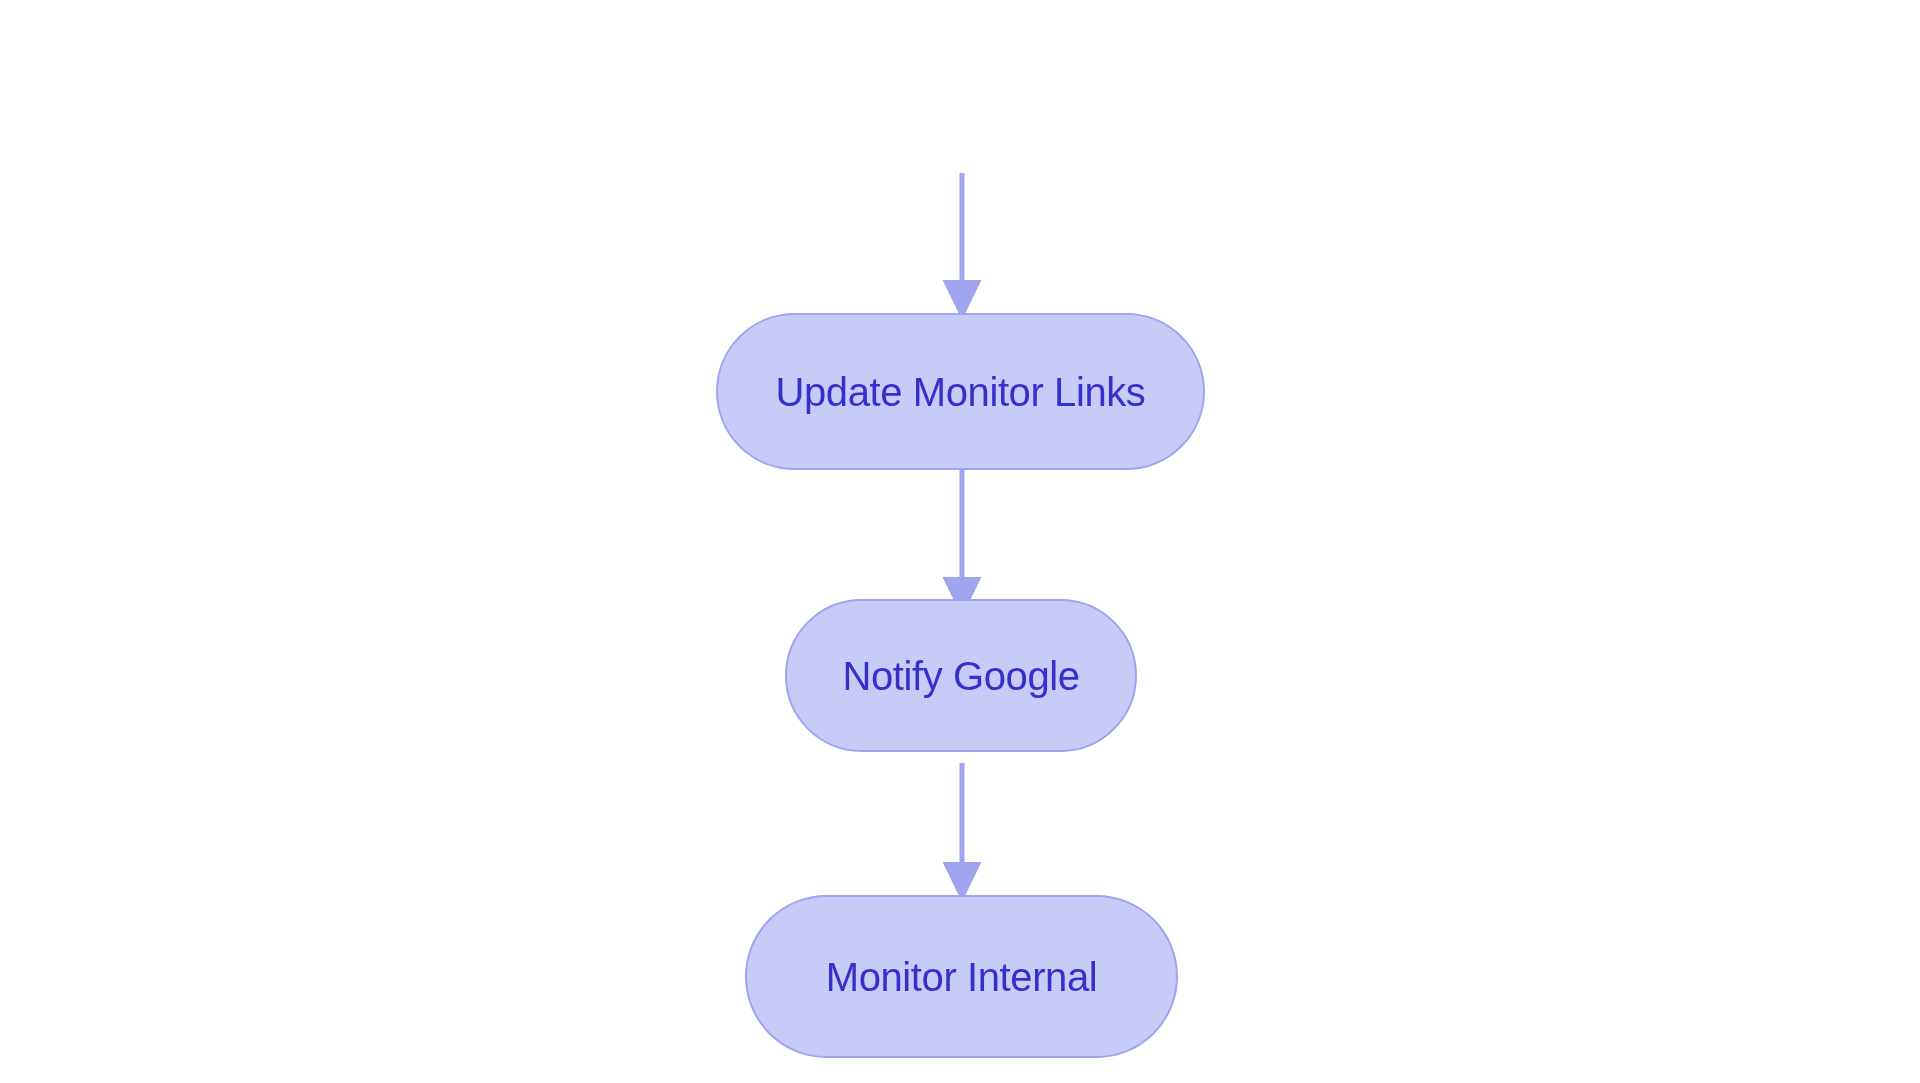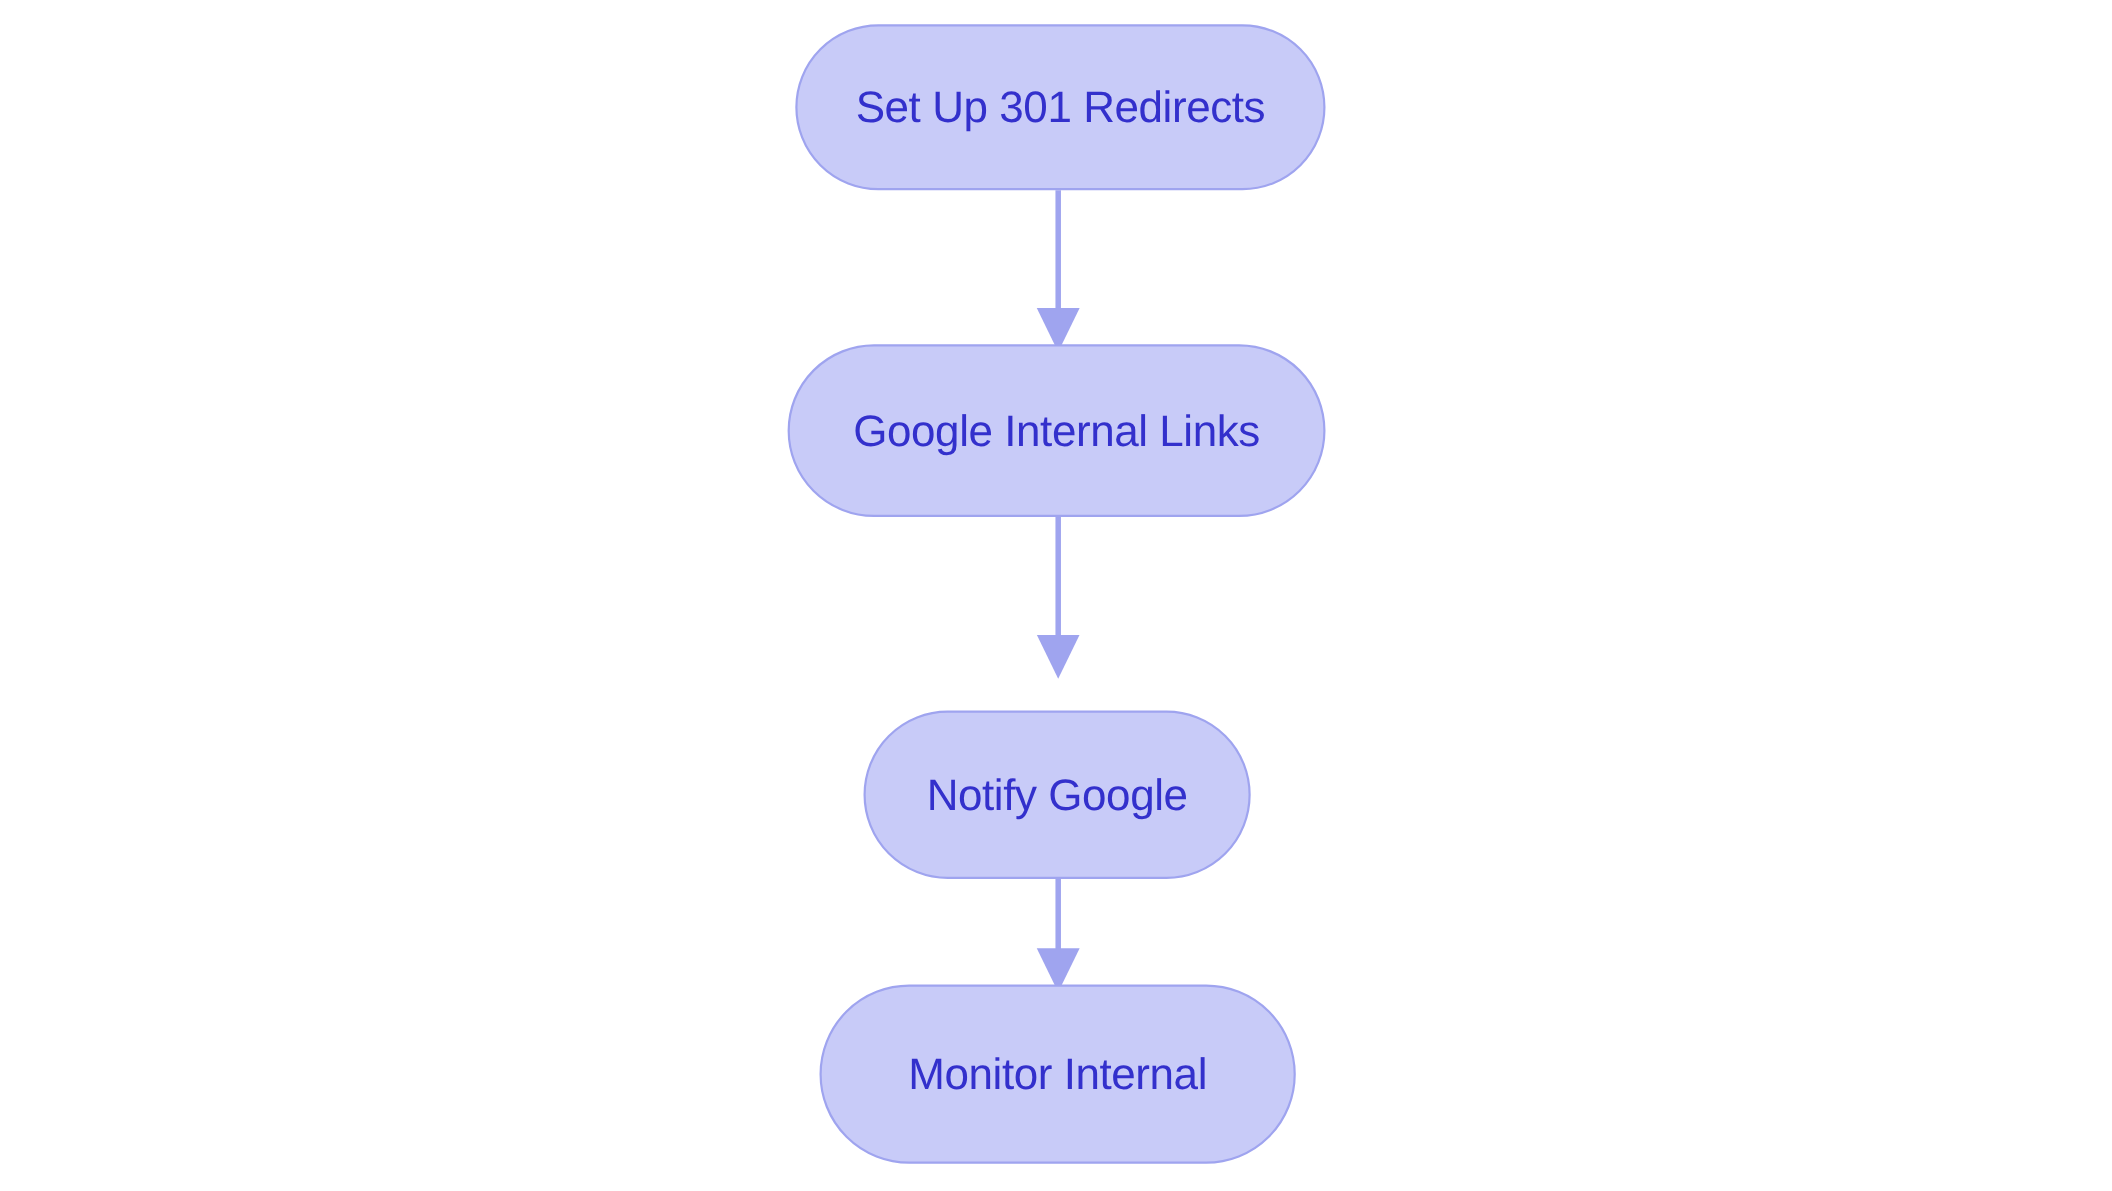--- a/index.html
+++ b/index.html
@@ -44,21 +44,21 @@
     white-space: nowrap;
     line-height: 1;
   }
   .node-label {
     display: block;
     padding: 0 6px;
   }
   
   #node-set-up-301-redirects { left: 723px;  top: 22px;   width: 482px; height: 151px; }
   #node-update-internal-links { left: 716px; top: 313px;  width: 489px; height: 157px; }
-  #node-notify-google        { left: 785px;  top: 646px;  width: 352px; height: 153px; }
+  #node-notify-google        { left: 785px;  top: 599px;  width: 352px; height: 153px; }
   #node-monitor-redirects    { left: 745px;  top: 895px;  width: 433px; height: 163px; }
 </style>
 </head>
 <body>
 
 <div id="flowchart-canvas">
 
   <svg class="edge-layer" viewBox="0 0 1920 1083" width="1920" height="1083" xmlns="http://www.w3.org/2000/svg">
     <defs>
       <marker id="arrowhead" markerWidth="9" markerHeight="9" refX="5.2" refY="4.5" orient="auto" markerUnits="strokeWidth">
@@ -66,26 +66,23 @@
       </marker>
     </defs>
 
     <line x1="962" y1="173" x2="962" y2="306" stroke="#9fa4ef" stroke-width="5" marker-end="url(#arrowhead)"></line>
 
     <line x1="962" y1="470" x2="962" y2="603" stroke="#9fa4ef" stroke-width="5" marker-end="url(#arrowhead)"></line>
 
     <line x1="962" y1="763" x2="962" y2="888" stroke="#9fa4ef" stroke-width="5" marker-end="url(#arrowhead)"></line>
   </svg>
 
-  <div class="node" id="node-set-up-301-redirects">
-    <span class="node-label">Set Up 301 Redirects</span>
-  </div>
 
   <div class="node" id="node-update-internal-links">
-    <span class="node-label">Google Internal Links</span>
+    <span class="node-label">Update Monitor Links</span>
   </div>
 
   <div class="node" id="node-notify-google">
     <span class="node-label">Notify Google</span>
   </div>
 
   <div class="node" id="node-monitor-redirects">
     <span class="node-label">Monitor Internal</span>
   </div>
 

